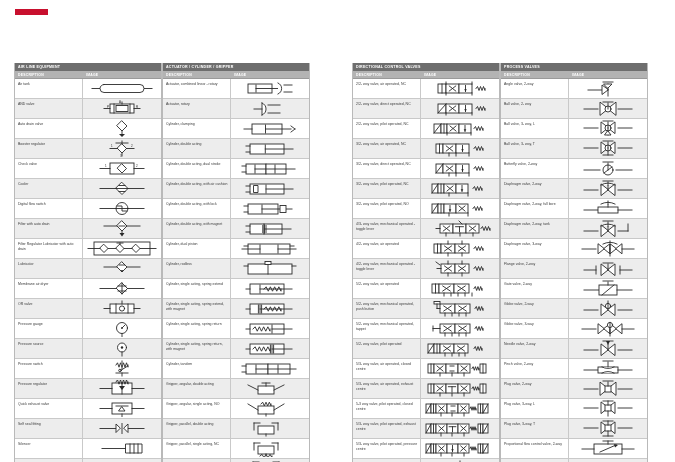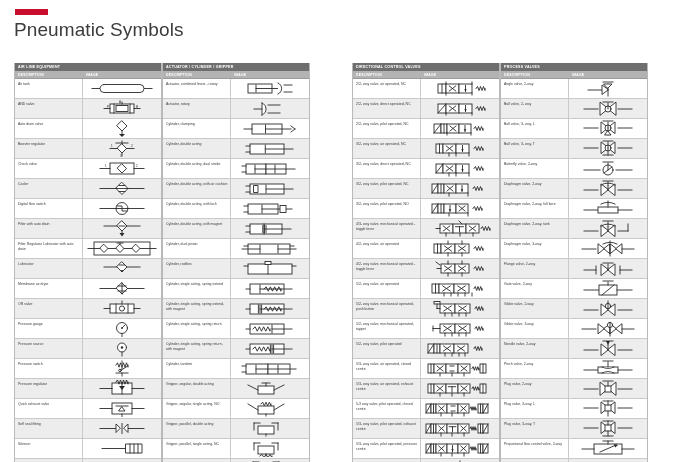--- a/index.html
+++ b/index.html
@@ -81,21 +81,20 @@
   .sym .fillw{fill:#ffffff;}
   .sym .fillb{fill:#2a2a2a;stroke:none;}
   .sym text{font-family:"Liberation Sans",sans-serif;font-size:3px;fill:#2a2a2a;stroke:none;}
 </style>
 </head>
 <body>
 
 <div class="page">
 
   <div class="accent-bar"></div>
-  <div class="page-title">Pneumatic Symbols</div>
 
   <div class="group g1">
     <div class="cat-head">AIR LINE EQUIPMENT</div>
     <div class="sub-head">
       <div class="c-desc">DESCRIPTION</div>
       <div class="c-img">IMAGE</div>
     </div>
     <div class="rows">
         <div class="row plain">
           <div class="cell-desc">Air tank</div>

